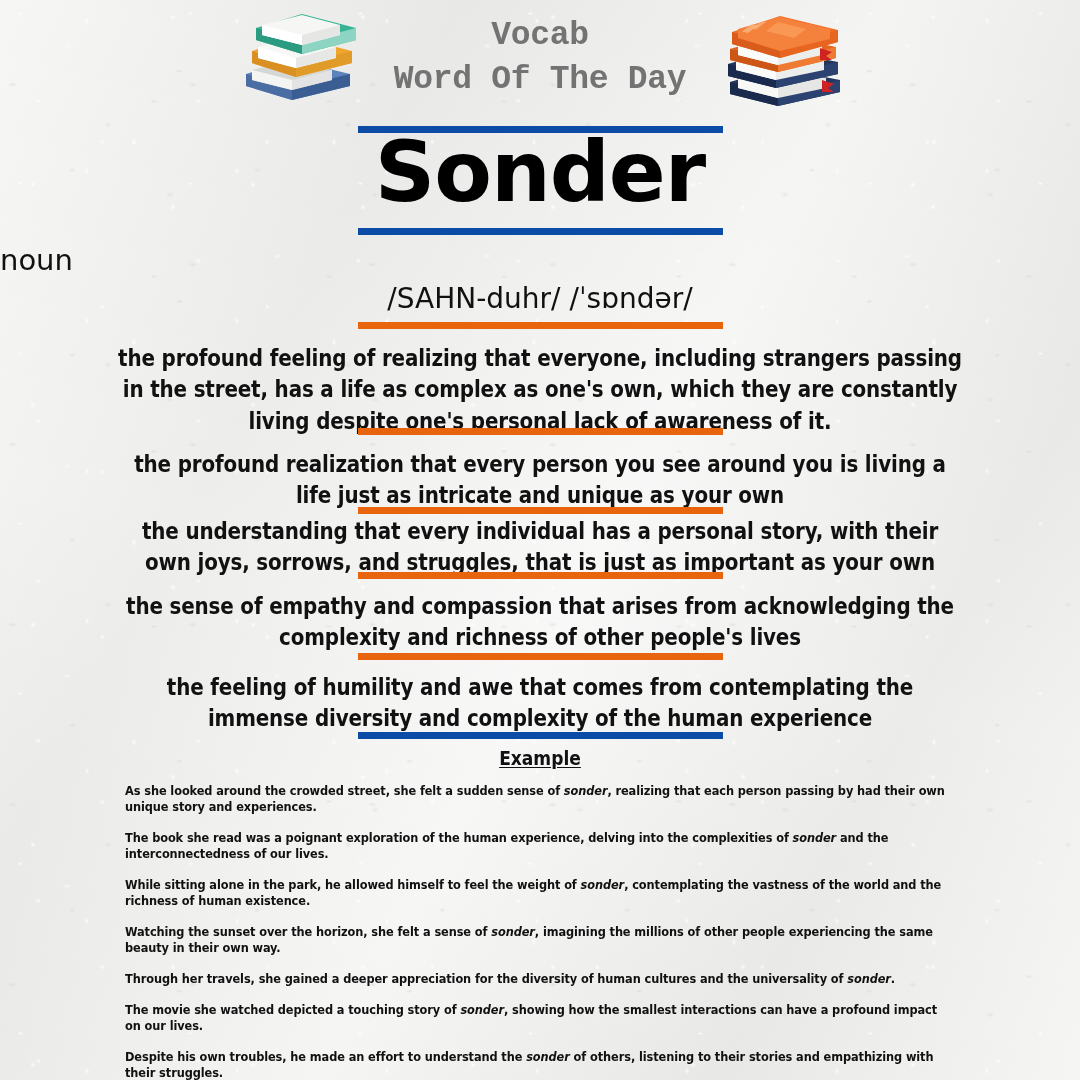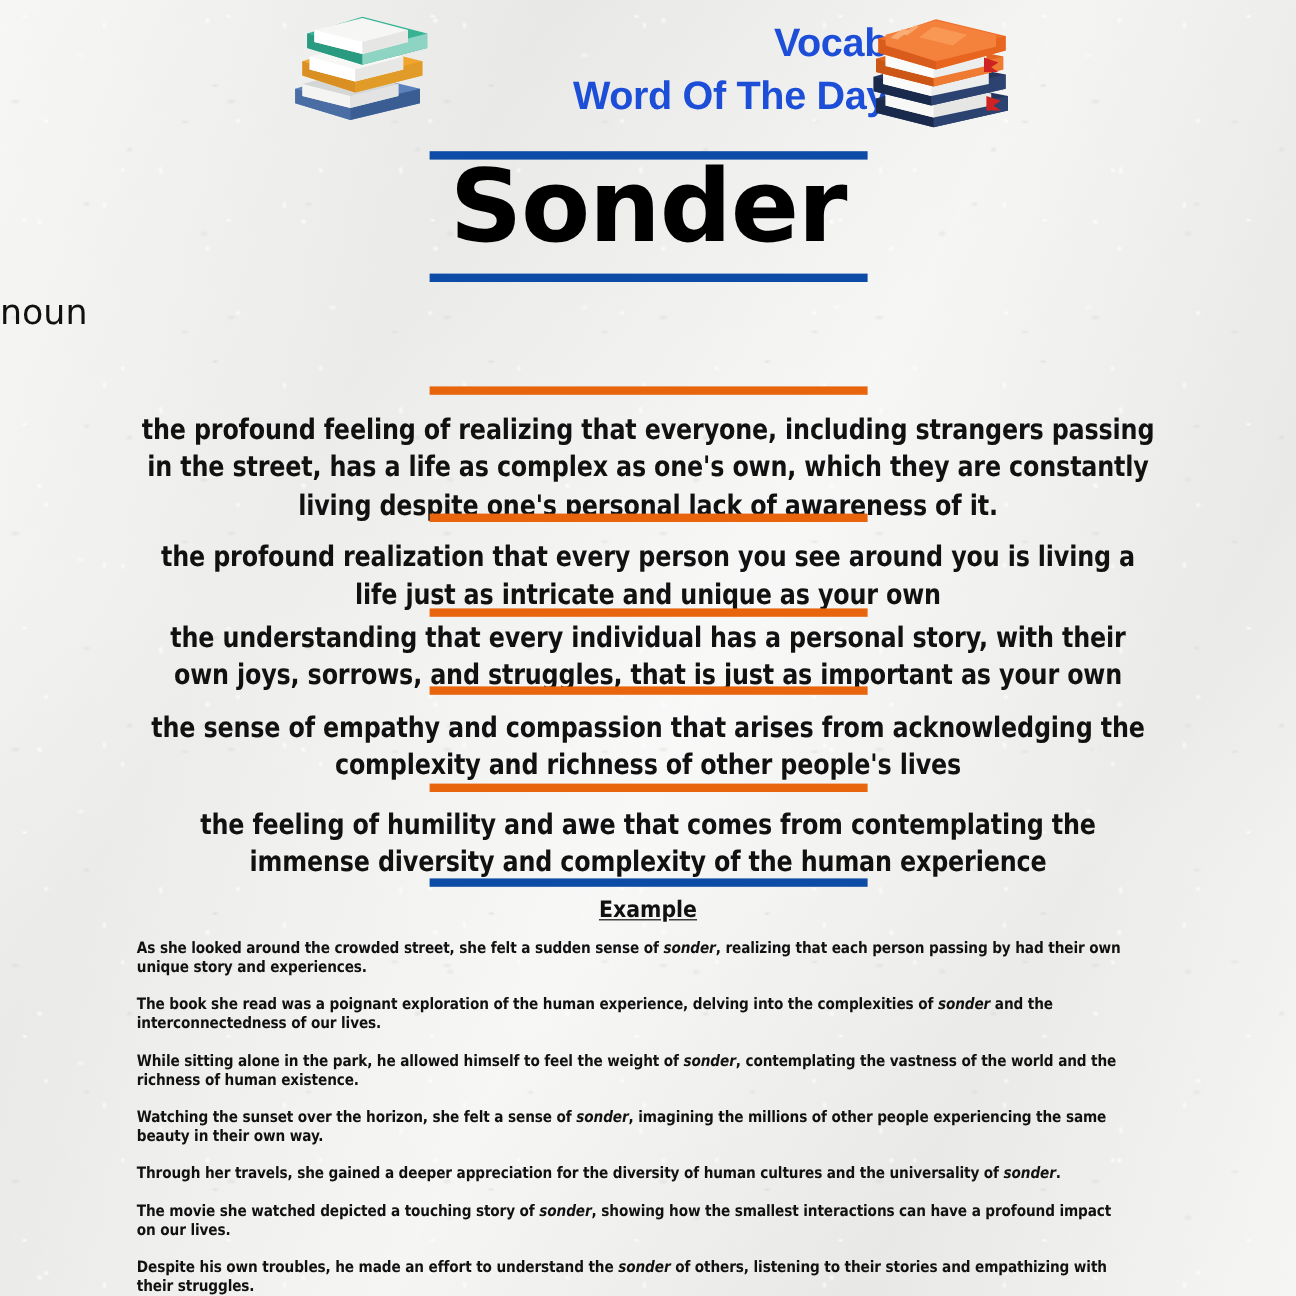--- a/index.html
+++ b/index.html
@@ -45,27 +45,27 @@
   }
 
   #page { position:absolute; inset:0; }
 
   
   #header-band {
     position:absolute; top:0; left:0; width:1080px; height:118px;
   }
   #header-title {
     position:absolute; left:340px; top:14px; width:400px;
-    text-align:right;
-    font-family:Liberation Sans, sans-serif;
+    text-align:center;
+    font-family:Liberation Mono, monospace;
     font-weight:bold;
     font-size:33px;
     line-height:1.33;
     letter-spacing:-.3px;
-    color:#1d4ed8;
+    color:#737373;
     white-space:pre-line;
   }
 
   .book-stack { position:absolute; }
   #book-stack-left  { left:232px; top:8px;  width:132px; height:102px; }
   #book-stack-right { left:722px; top:8px;  width:126px; height:102px; }
 
   
   .divider {
     position:absolute; left:358px; width:365px; height:7px;
@@ -120,21 +120,21 @@
     text-align:center;
     font-family:"DejaVu Sans Condensed","Liberation Sans", sans-serif;
     font-weight:bold;
     font-size:19px;
     text-decoration:underline;
     text-underline-offset:2px;
     color:#111;
   }
 
   #examples-list {
-    position:absolute; left:114px; top:783px; width:850px;
+    position:absolute; left:125px; top:783px; width:850px;
   }
   .example-item {
     font-family:"DejaVu Sans Condensed","Liberation Sans", sans-serif;
     font-weight:bold;
     font-size:13.1px;
     line-height:1.22;
     letter-spacing:-.1px;
     color:#111;
     margin-bottom:15px;
     transform:scaleX(.965);
@@ -215,20 +215,21 @@
     </div>
   </div>
 
   <div class="divider blue" style="top:126px;"></div>
 
   <div id="word-title">Sonder</div>
 
   <div class="divider blue" style="top:228px;"></div>
 
   <div id="part-of-speech">noun</div>
+  <div id="pronunciation">/SAHN-duhr/  /ˈsɒndər/</div>
 
   <div class="divider orange" style="top:322px;"></div>
 
   <div class="definition" style="top:343px;">the profound feeling of realizing that everyone, including strangers passing in the street, has a life as complex as one's own, which they are constantly living despite one's personal lack of awareness of it.</div>
 
   <div class="divider orange" style="top:428px;"></div>
 
   <div class="definition" style="top:449px;">the profound realization that every person you see around you is living a life just as intricate and unique as your own</div>
 
   <div class="divider orange" style="top:507px;"></div>

